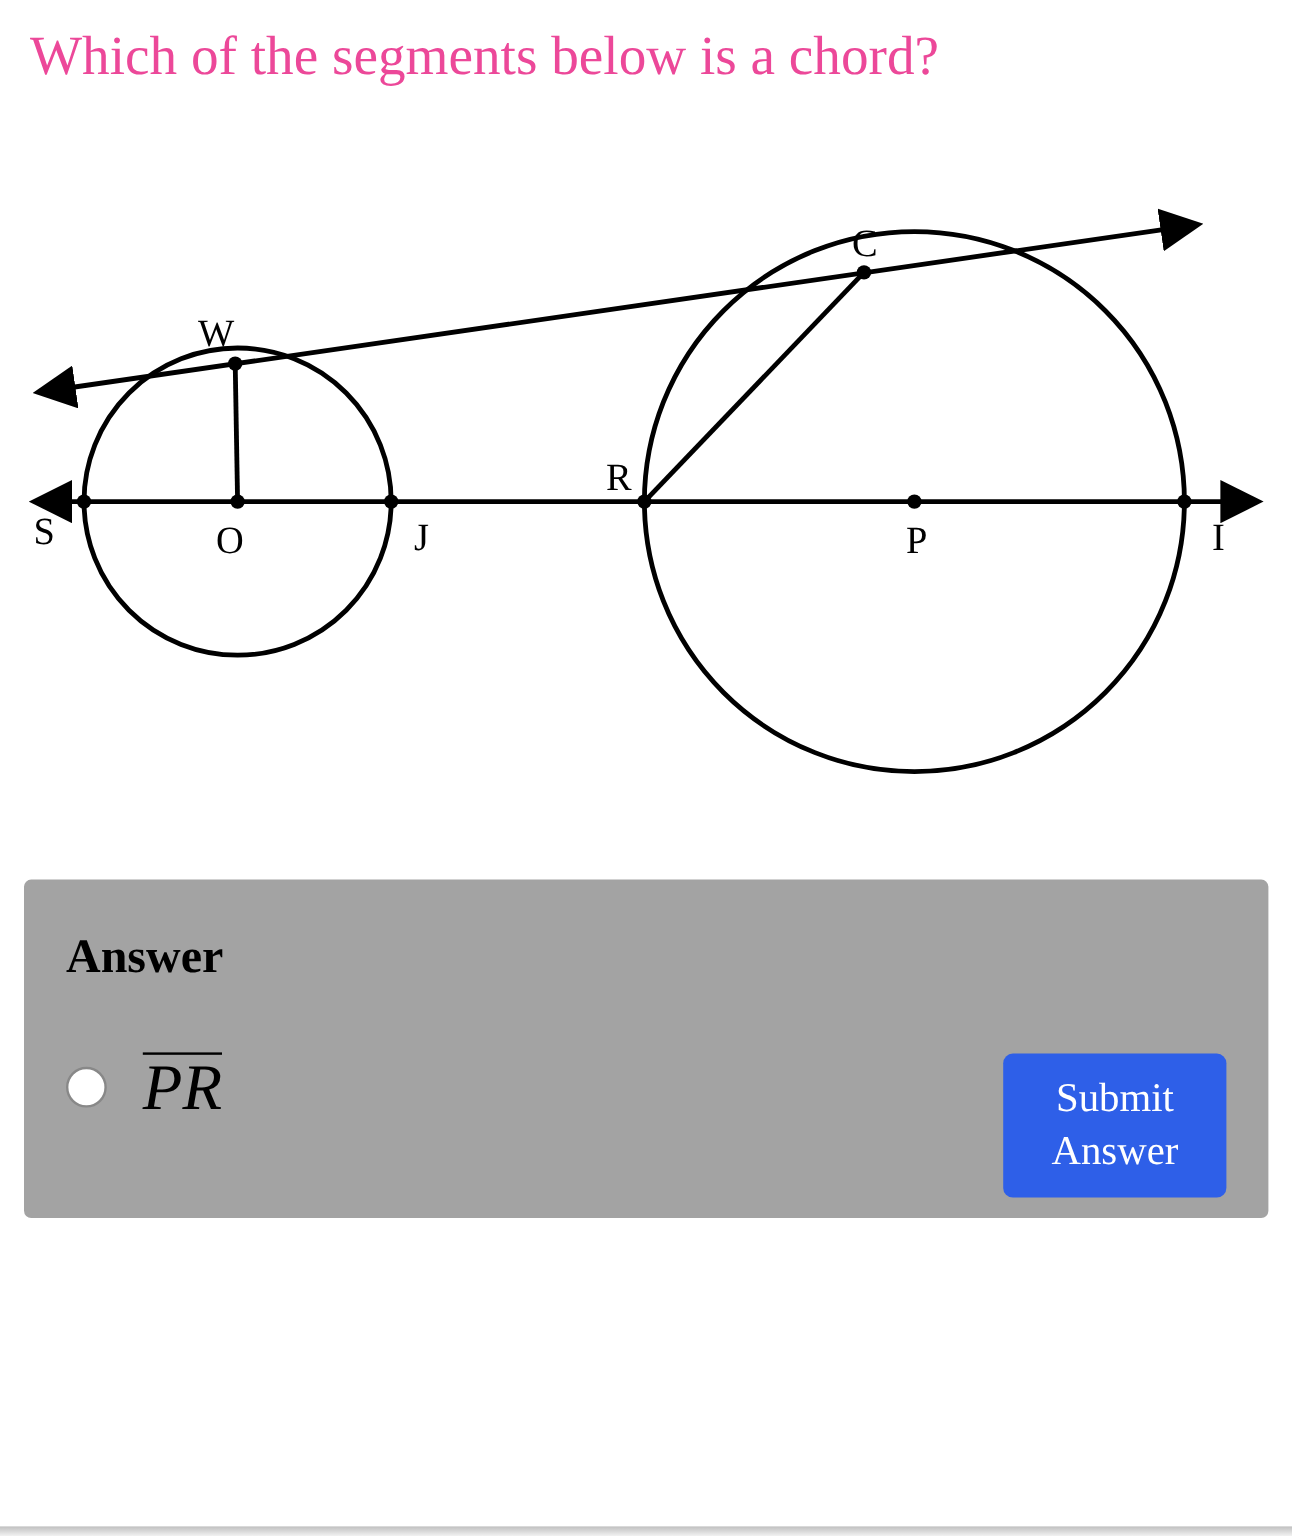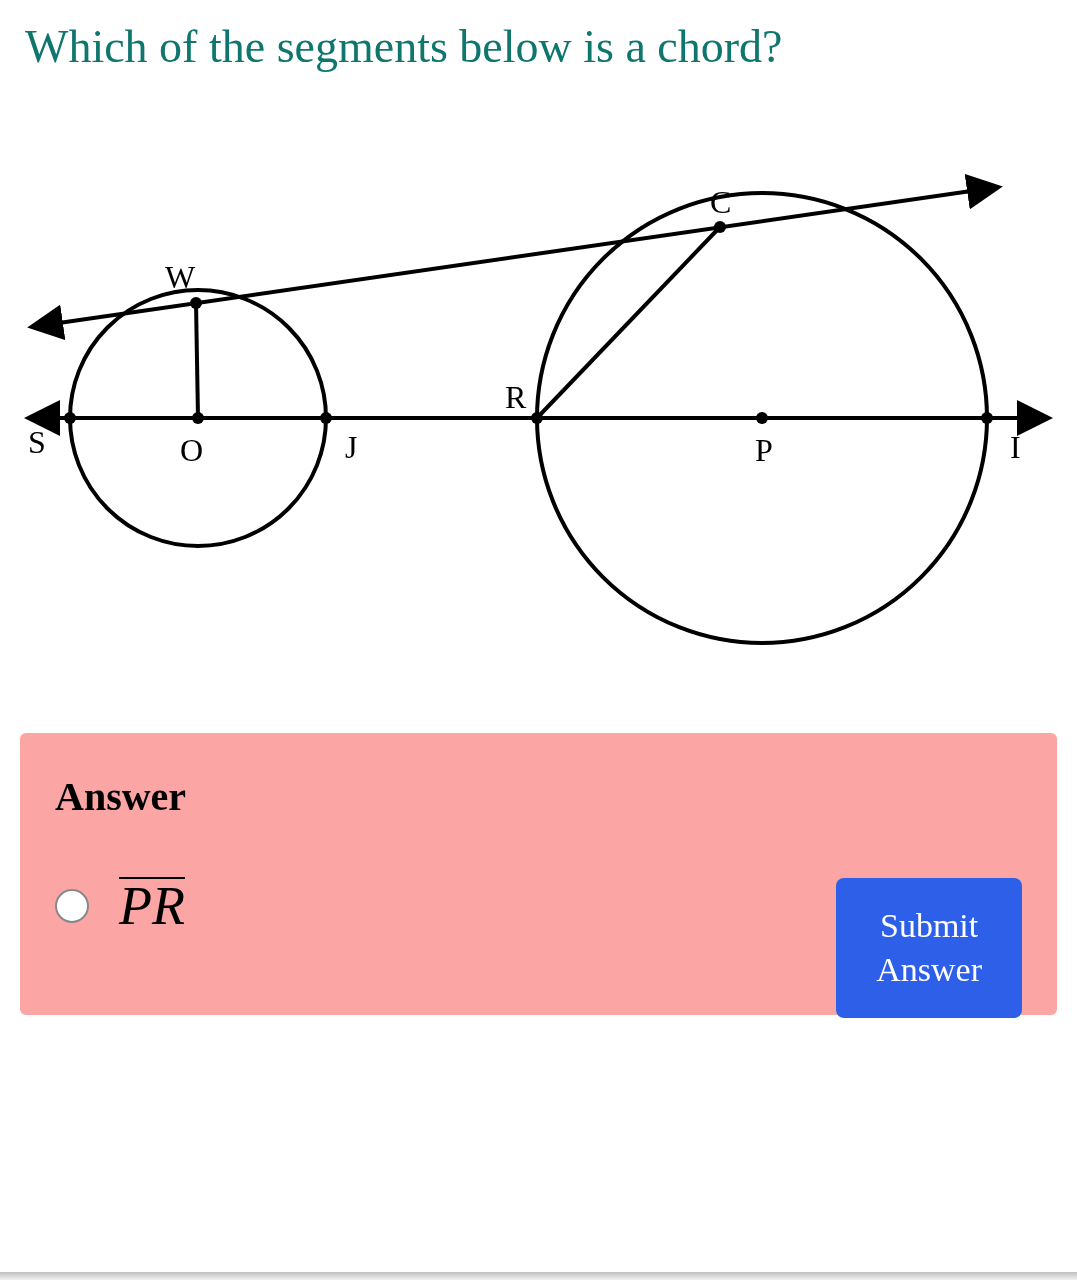--- a/index.html
+++ b/index.html
@@ -7,31 +7,31 @@
       font-family: Georgia, 'Times New Roman', serif;
       background: #fff;
       width: 1077px;
       height: 1280px;
       position: relative;
       overflow: hidden;
     }
     .question {
       font-size: 46px;
       padding: 20px 25px;
-      color: #0f766e;
+      color: #ec4899;
       font-weight: normal;
     }
     .diagram-area {
       width: 100%;
       height: 580px;
       position: relative;
       margin-top: 30px;
     }
     .answer-section {
-      background: #fca5a5;
+      background: #a3a3a3;
       margin: 30px 20px 0 20px;
       padding: 40px 35px;
       border-radius: 6px;
       position: relative;
     }
     .answer-heading {
       font-size: 40px;
       font-weight: bold;
       color: #000;
       margin-bottom: 55px;
@@ -71,21 +71,21 @@
       height: 2px;
       background: #000;
     }
     .submit-btn {
       position: absolute;
       right: 35px;
       top: 145px;
       background: #2e5fe8;
       color: #fff;
       font-size: 34px;
-      padding: 26px 40px;
+      padding: 16px 40px;
       border: none;
       border-radius: 8px;
       font-family: Georgia, serif;
       cursor: pointer;
       line-height: 1.3;
       text-align: center;
     }
     .bottom-bar {
       position: absolute;
       bottom: 0;

